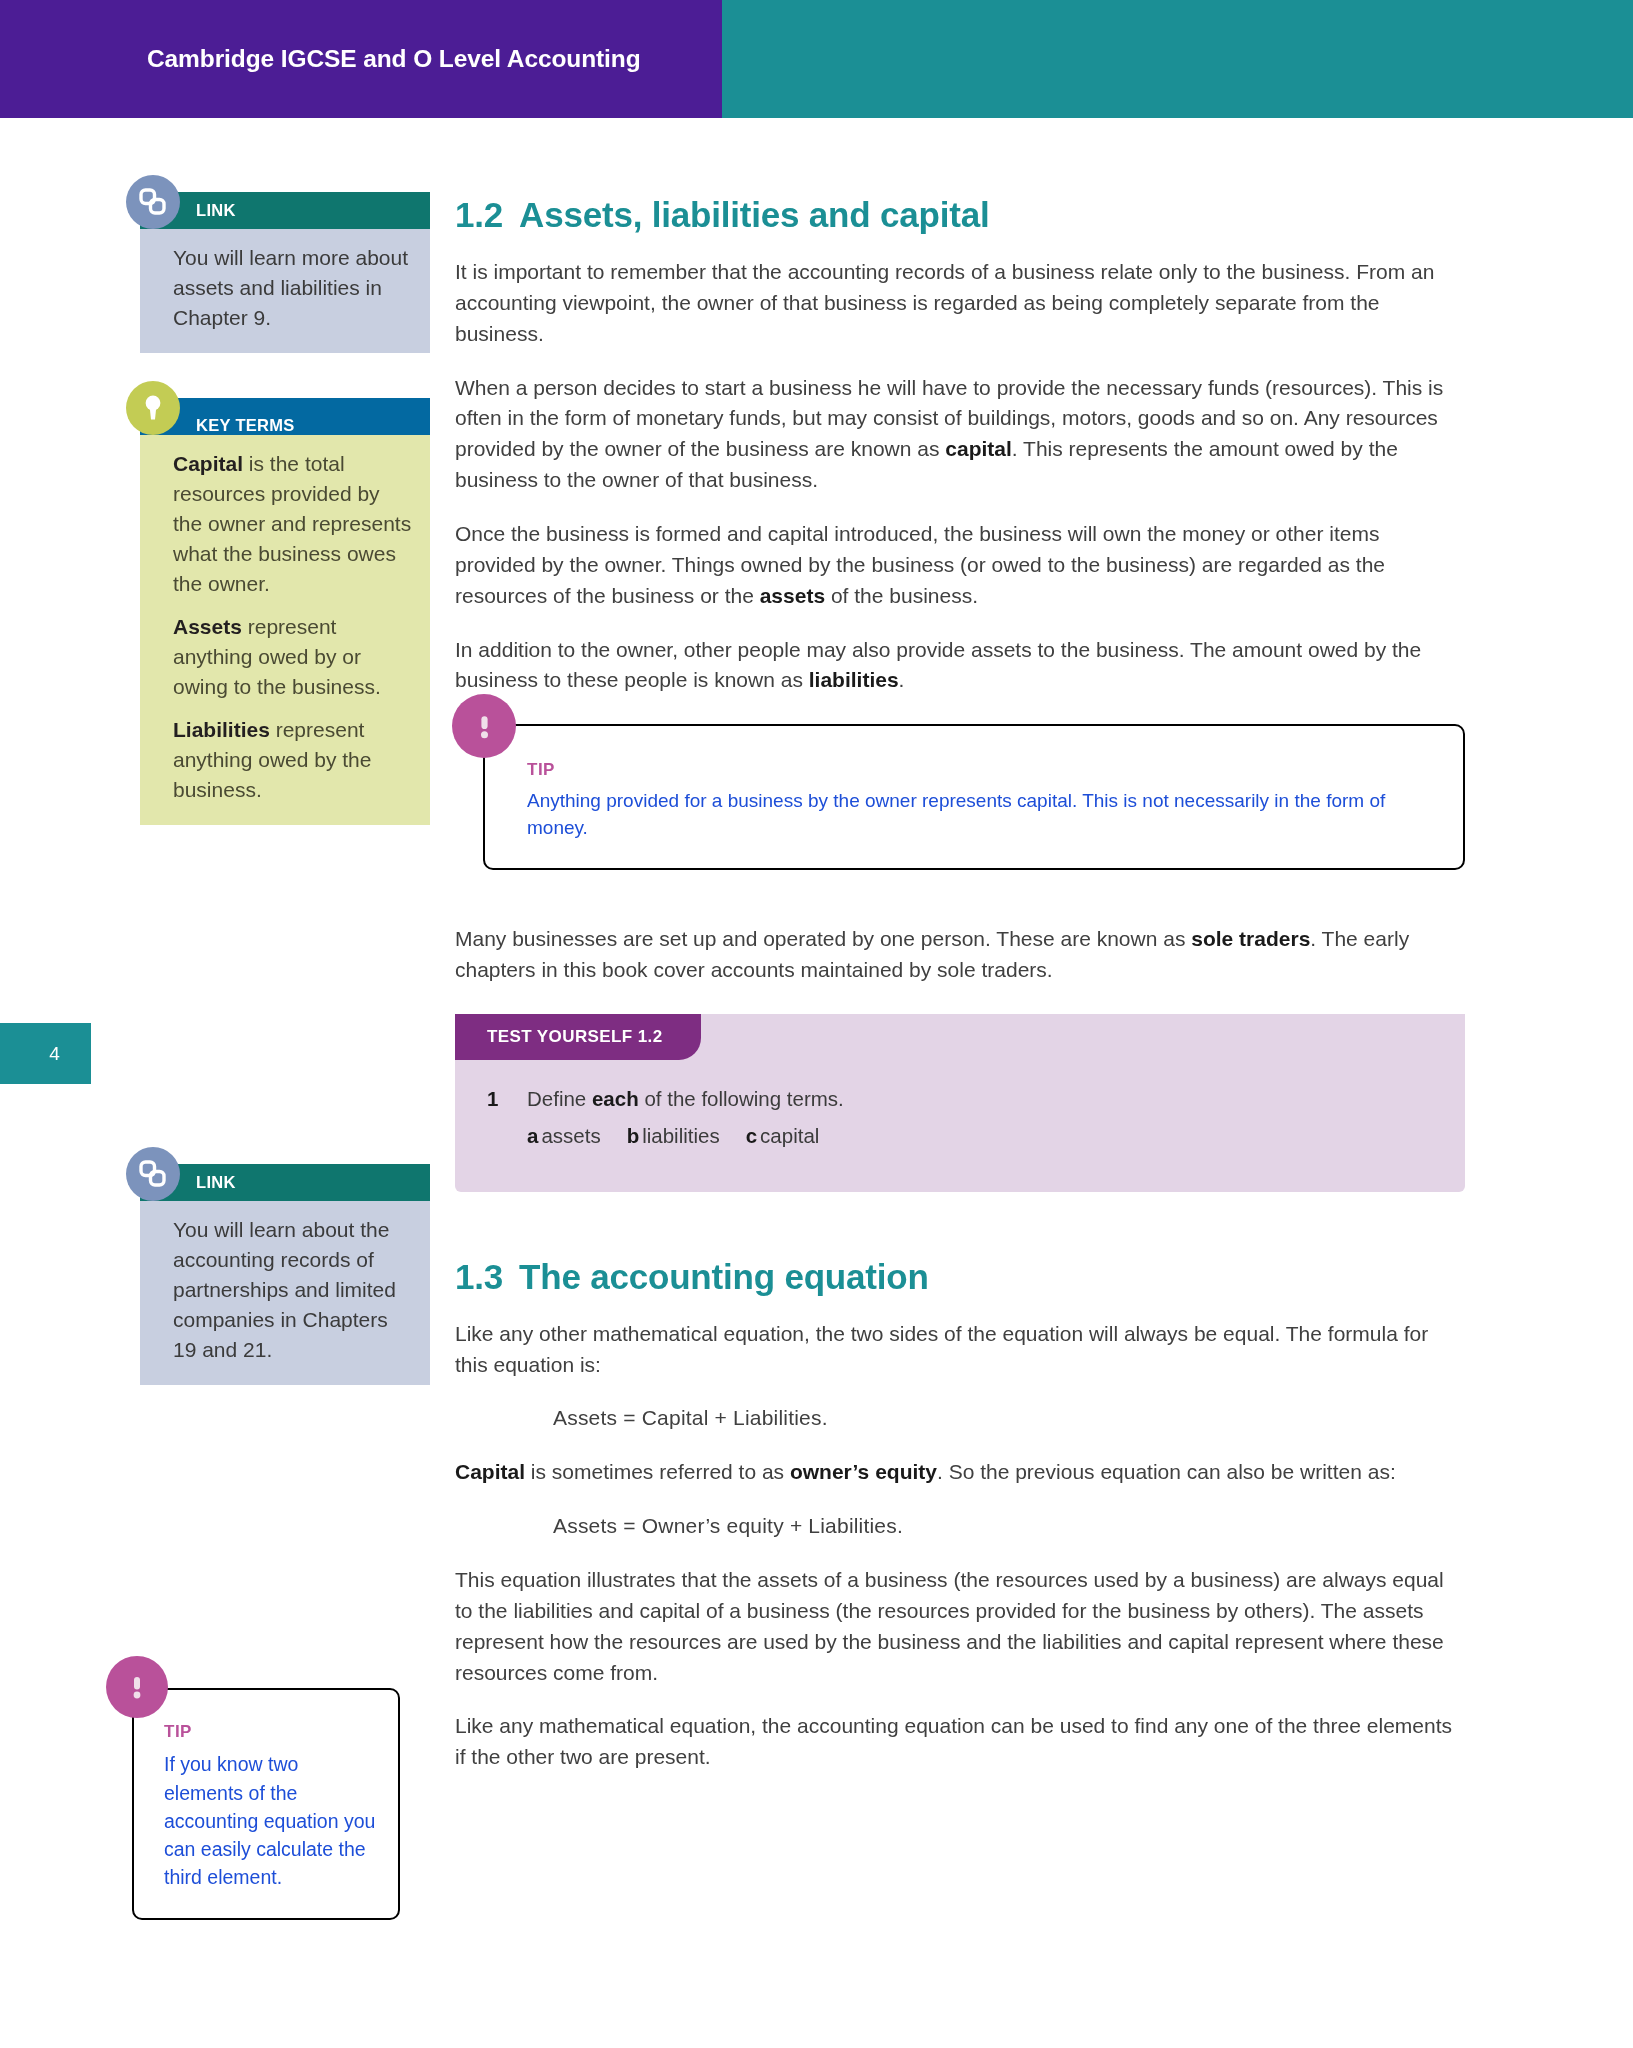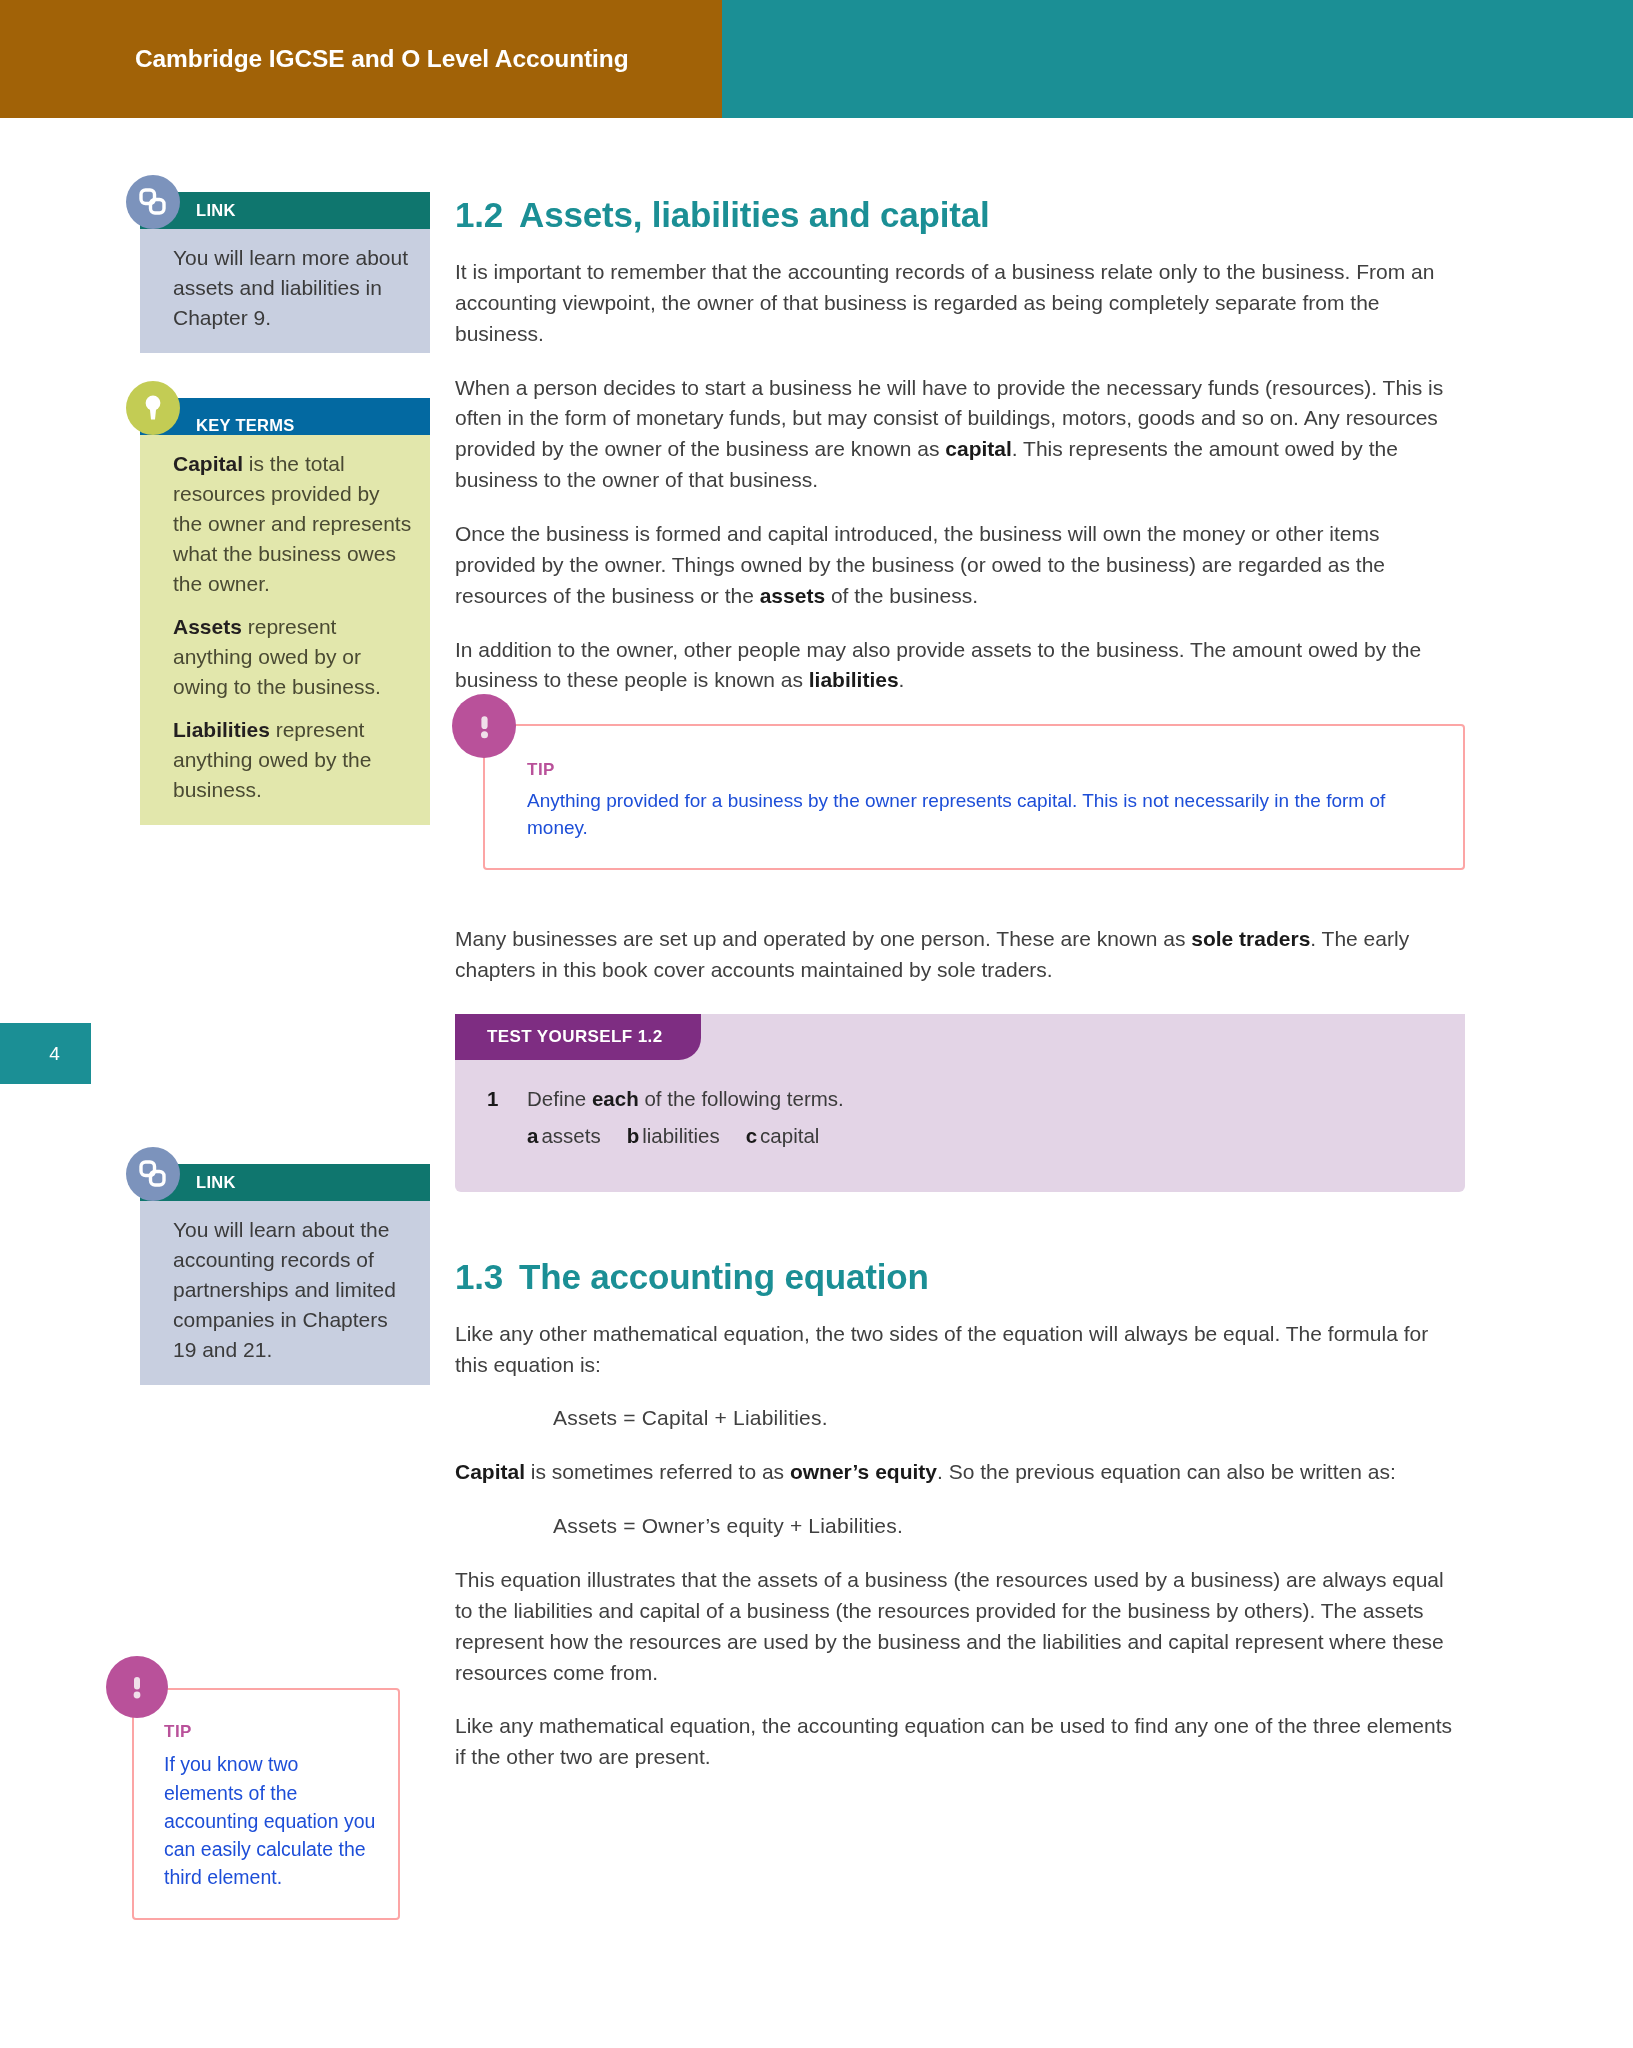--- a/index.html
+++ b/index.html
@@ -23,23 +23,24 @@
   .header-bar {
     position: absolute;
     top: 0; left: 0;
     width: 1633px;
     height: 118px;
     display: flex;
   }
   .header-dark {
     width: 722px;
     height: 118px;
-    background: #a16207;
-    display: flex;
-    align-items: center;
+    background: #4c1d95;
+    display: flex;
+    align-items: center;
+    padding-left: 12px;
   }
   .header-title {
     color: #ffffff;
     font-size: 24.5px;
     font-weight: bold;
     letter-spacing: -0.1px;
     margin-left: 135px;
   }
   .header-teal {
     flex: 1;
@@ -121,22 +122,22 @@
   .keyterms-box .fb-header { background: #0369a1; align-items: flex-end; }
   .keyterms-box .fb-body { background: #e2e7ac; color: #4a4a33; }
   .keyterms-box .fb-icon-circle { background: #c3cc54; }
   .keyterms-box .fb-body p { margin-bottom: 13px; }
   .keyterms-box .fb-body p:last-child { margin-bottom: 0; }
   .keyterms-box b { color: #231f20; font-weight: bold; }
 
   
   .tip-box {
     position: relative;
-    border: 2px solid #fca5a5;
-    border-radius: 4px;
+    border: 2px solid #000000;
+    border-radius: 10px;
     padding: 34px 30px 26px 42px;
   }
   .tip-icon {
     position: absolute;
     left: -33px;
     top: -32px;
     width: 64px;
     height: 64px;
     border-radius: 50%;
     background: #b9519a;

